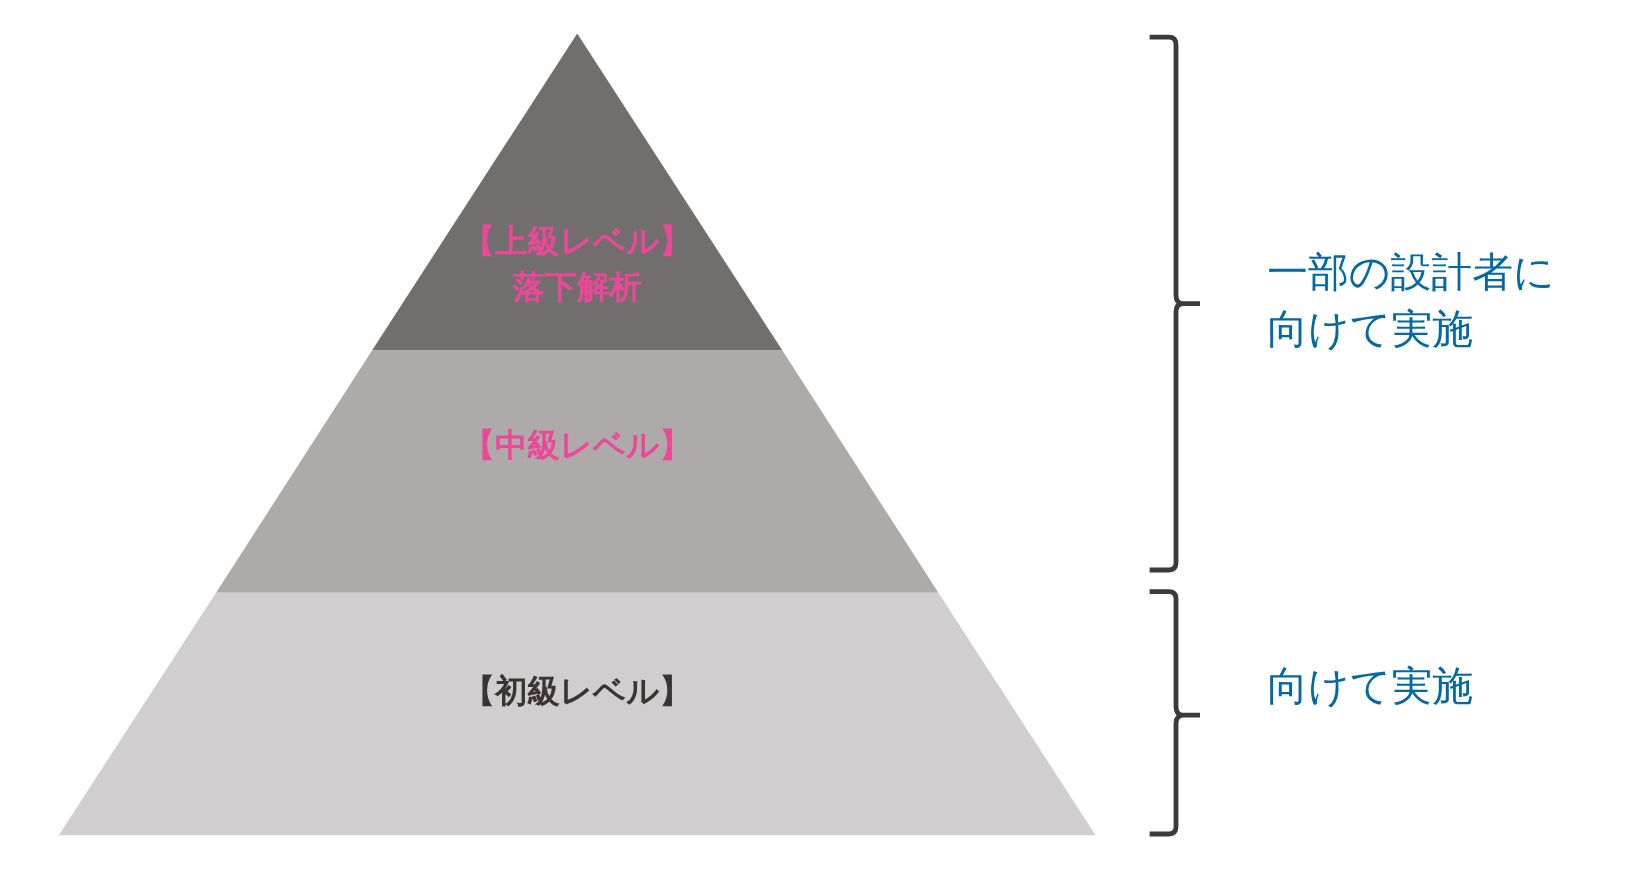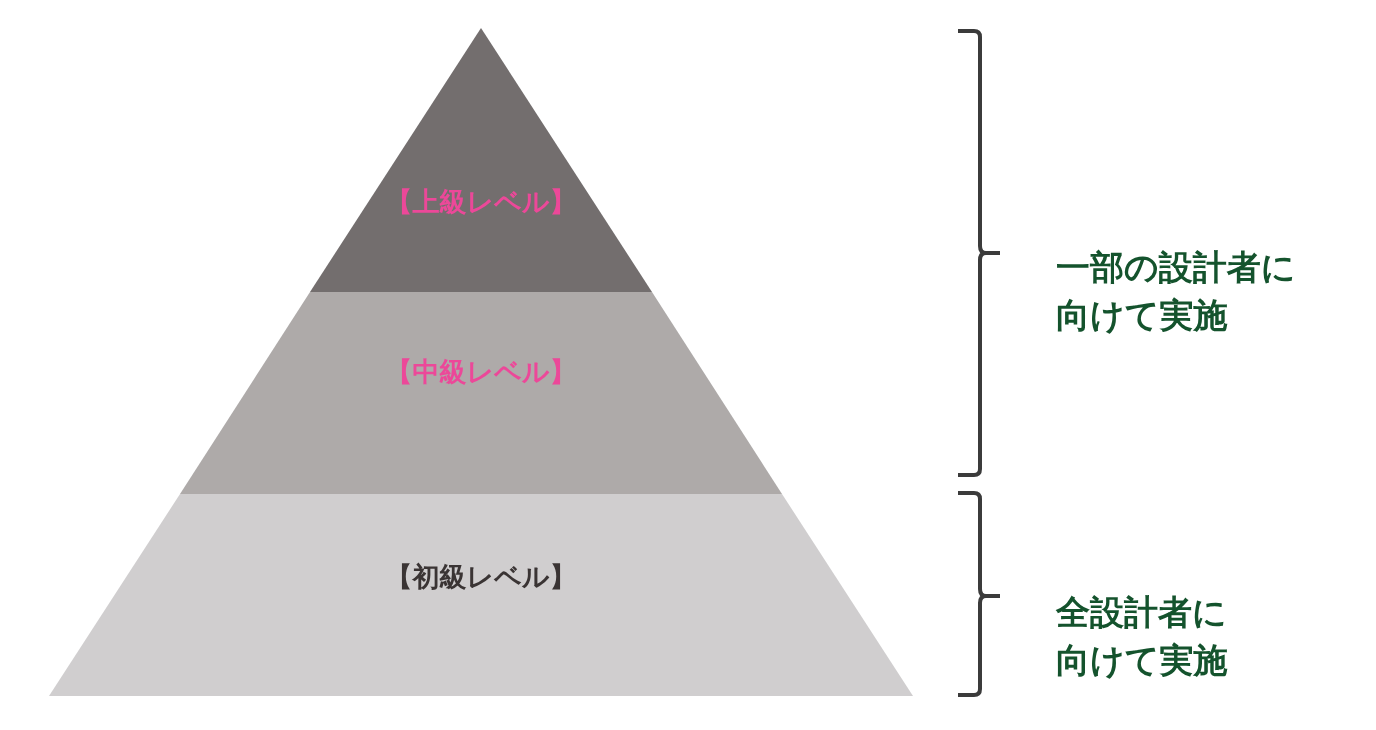--- a/index.html
+++ b/index.html
@@ -4,22 +4,22 @@
   <style>
     html, body { margin: 0; padding: 0; background: #ffffff; }
     body { width: 1376px; height: 730px; position: relative; overflow: hidden;
            font-family: "DejaVu Sans", sans-serif; }
     svg.diagram { position: absolute; left: 0; top: 0; }
     .label { position: absolute; text-align: center; font-weight: bold;
              font-size: 27px; line-height: 38px; white-space: nowrap;
              transform: translateX(-50%); }
     .label.light { color: #ec4899; }
     .label.dark  { color: #3a3434; }
-    .note { position: absolute; font-weight: bold; font-size: 34px; line-height: 48px;
-            color: #14532d; white-space: nowrap; margin-top: 40px; }
+    .note { position: absolute; font-weight: normal; font-size: 34px; line-height: 48px;
+            color: #0369a1; white-space: nowrap; }
   </style>
 </head>
 <body>
 
 <svg class="diagram" width="1376" height="730" viewBox="0 0 1376 730">
 
   <polygon points="481,28 652,292 310,292" fill="#736e6e"></polygon>
 
   <polygon points="310,292 652,292 782,494 180,494" fill="#aeaaa9"></polygon>
 
@@ -27,31 +27,31 @@
 
   <path d="M958,31 L974,31 Q980,31 980,37 L980,246 Q980,253 986,253 L1000,253
            M986,253 Q980,253 980,260 L980,469 Q980,475 974,475 L958,475" fill="none" stroke="#3b3b3b" stroke-width="4"></path>
 
   <path d="M958,493 L974,493 Q980,493 980,499 L980,589 Q980,596 986,596 L1000,596
            M986,596 Q980,596 980,603 L980,689 Q980,695 974,695 L958,695" fill="none" stroke="#3b3b3b" stroke-width="4"></path>
 </svg>
 
 <div class="label light" style="left:481px; top:183px;">
   <div>【上級レベル】</div>
+  <div>落下解析</div>
 </div>
 
 <div class="label light" style="left:481px; top:353px;">
   <div>【中級レベル】</div>
 </div>
 
 <div class="label dark" style="left:481px; top:558px;">
   <div>【初級レベル】</div>
 </div>
 
 <div class="note" style="left:1056px; top:203px;">
   <div>一部の設計者に</div>
   <div>向けて実施</div>
 </div>
 
 <div class="note" style="left:1056px; top:548px;">
-  <div>全設計者に</div>
   <div>向けて実施</div>
 </div>
 
 </body></html>

